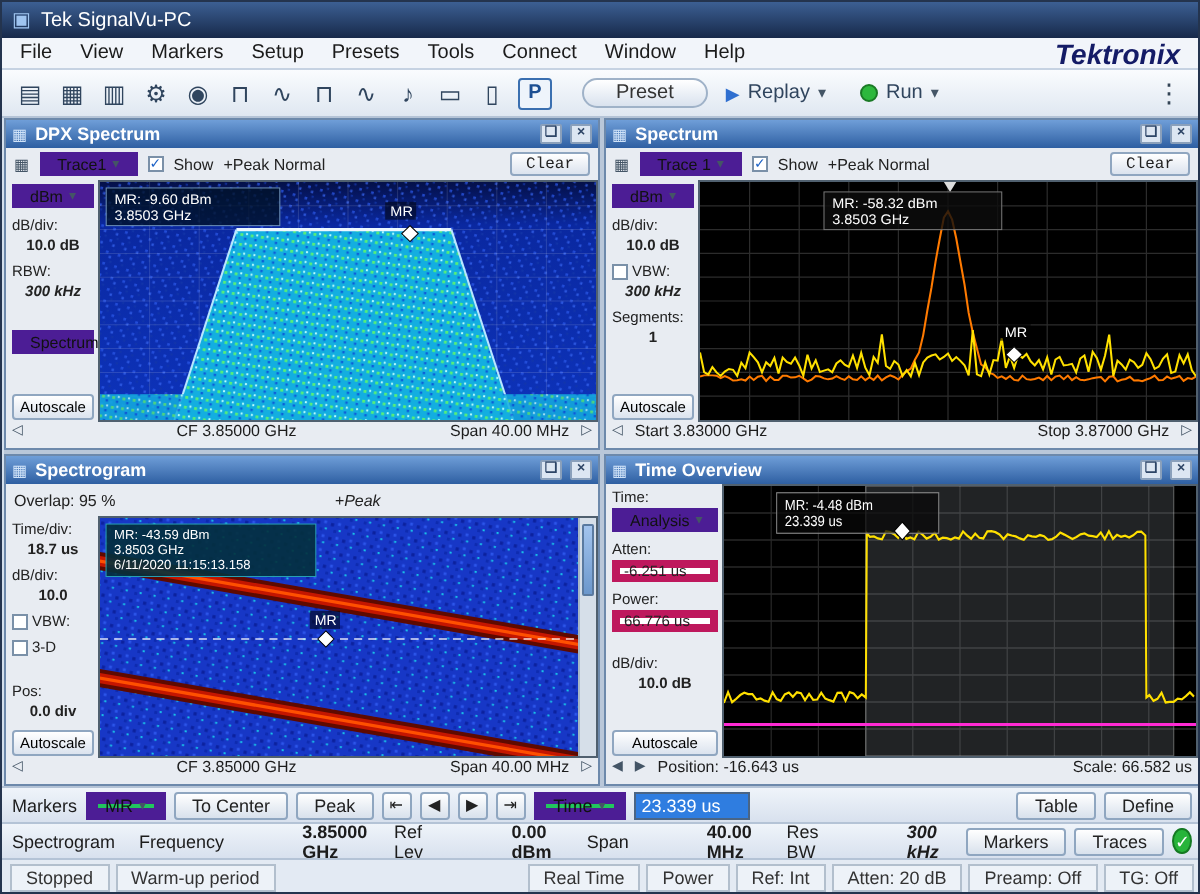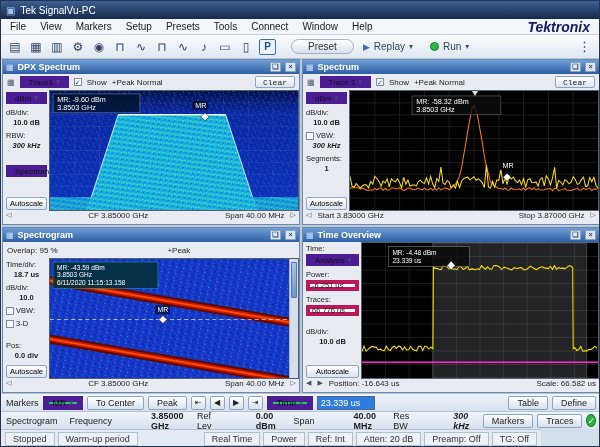--- a/index.html
+++ b/index.html
@@ -28,21 +28,21 @@
   .phead{height:14px;flex:0 0 14px;background:linear-gradient(#6f9ed8,#2e5fa2);color:#fff;font-size:9px;font-weight:bold;display:flex;align-items:center;gap:4px;padding:0 3px;}
   .phead .sp{flex:1;}
   .phicon{font-size:8px;color:#cfe2f8;font-weight:normal;}
   .pwbtn{width:11px;height:10px;background:#dce6f2;border:1px solid #8aa0bb;color:#2d4566;font-size:7px;line-height:8px;text-align:center;border-radius:1px;}
   .pstrip{height:16px;flex:0 0 16px;display:flex;align-items:center;gap:5px;font-size:8px;padding:0 4px;color:#222;}
   .combo{background:#22c55e;border:6px solid #4c1d95;font-size:8px;height:12px;display:inline-flex;align-items:center;gap:3px;padding:0 3px;color:#111;}
   .combo .caret{font-size:7px;}
   .cb{width:8px;height:8px;border:1px solid #7a90a8;background:#fff;display:inline-flex;align-items:center;justify-content:center;font-size:7px;color:#1d62c6;line-height:1;}
   .clearbtn,.sbtn{border:1px solid #8fa6c0;background:linear-gradient(#ffffff,#dbe3ee);font-size:8px;height:12px;padding:0 7px;display:inline-flex;align-items:center;border-radius:2px;color:#222;}
   .clearbtn{margin-left:auto;font-family:Liberation Mono, monospace;}
-  .center-flex{margin:0 auto;}
+  .center-flex{margin:0 auto;font-style:italic;}
   .pbody{flex:1;display:flex;min-height:0;border-radius:21px;}
   .sidebar{width:46px;flex:0 0 46px;padding:2px 2px 1px 3px;display:flex;flex-direction:column;gap:1px;font-size:7.5px;color:#222;}
   .sidebar-w{width:58px;flex:0 0 58px;}
   .lbl{margin-top:3px;}
   .val{font-weight:bold;text-align:center;}
   .ital{font-style:italic;}
   .fld{background:#fff;border:4px solid #be185d;height:11px;display:flex;align-items:center;padding:0 2px;font-size:7.5px;}
   .cbrow{display:flex;align-items:center;gap:2px;margin-top:3px;}
   .autoscale{margin-top:auto;border:1px solid #8fa6c0;background:linear-gradient(#ffffff,#dbe3ee);font-size:7.5px;height:13px;display:flex;align-items:center;justify-content:center;border-radius:2px;}
   .display{flex:1;position:relative;background:#000;border:1px solid #50606f;min-width:0;}
@@ -379,23 +379,23 @@
         <span class="pwbtn">❏</span>
         <span class="pwbtn">×</span>
       </div>
       <div class="pbody">
         <div class="sidebar sidebar-w">
           <span class="lbl" style="margin-top:0">Time:</span>
           <span class="combo">
               <span>Analysis</span>
               <span class="caret">▾</span>
             </span>
+          <span class="lbl">Atten:</span>
+          <span class="fld">-6.251 us</span>
           <span class="lbl">Power:</span>
-          <span class="fld">-6.251 us</span>
-          <span class="lbl">Traces:</span>
           <span class="fld">66.776 us</span>
           <span class="lbl" style="margin-top:10px">dB/div:</span>
           <span class="val">10.0 dB</span>
           <button class="autoscale">Autoscale</button>
         </div>
         <div class="display">
           <svg viewBox="0 0 233 120" preserveAspectRatio="none">
             <rect width="233" height="120" fill="#000000"></rect>
             <g id="tov-grid" stroke="#282828" stroke-width="0.6">
                 <line x1="23.3" y1="0" x2="23.3" y2="120"></line>
@@ -468,21 +468,21 @@
     <span style="margin-left:8px">Span</span>
     <span class="bval">40.00 MHz</span>
     <span style="margin-left:8px">Res BW</span>
     <span class="bval ital">300 kHz</span>
     <span class="grow"></span>
     <button class="btn">Markers</button>
     <button class="btn">Traces</button>
     <span class="okdot">✓</span>
   </div>
 
-  <div class="statusbar" style="position:absolute;top:428px;left:0;width:540px;">
+  <div class="statusbar" style="position:absolute;top:428px;left:0;width:600px;">
     <span class="scell">Stopped</span>
     <span class="scell">Warm-up period</span>
     <span class="grow"></span>
     <span class="scell">Real Time</span>
     <span class="scell">Power</span>
     <span class="scell">Ref: Int</span>
     <span class="scell">Atten: 20 dB</span>
     <span class="scell">Preamp: Off</span>
     <span class="scell">TG: Off</span>
   </div>

